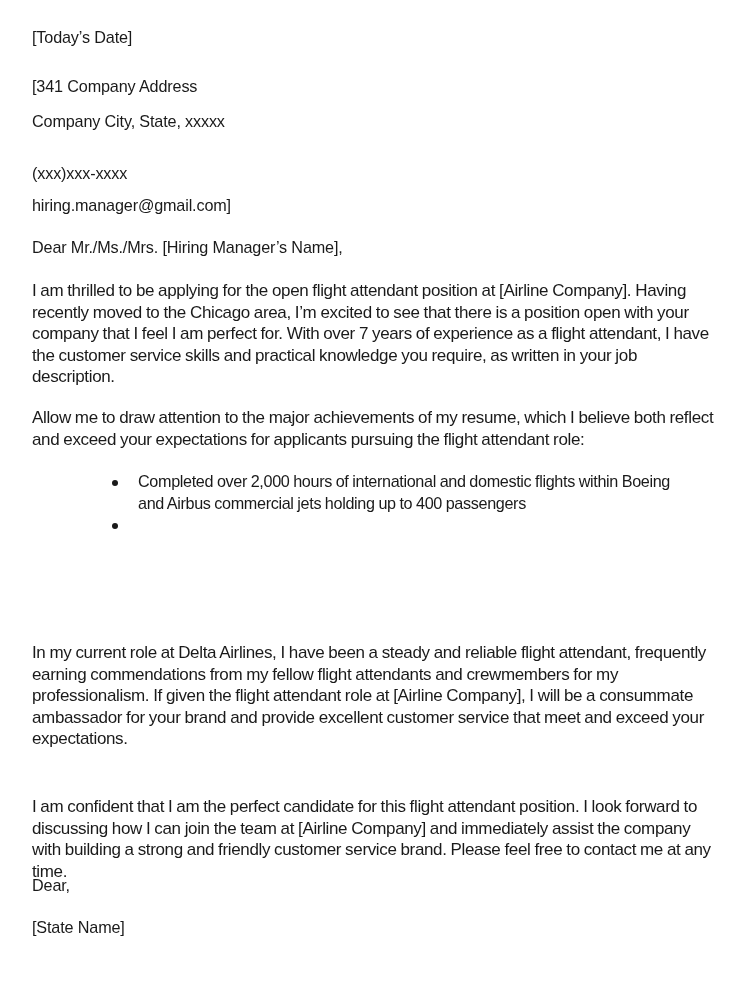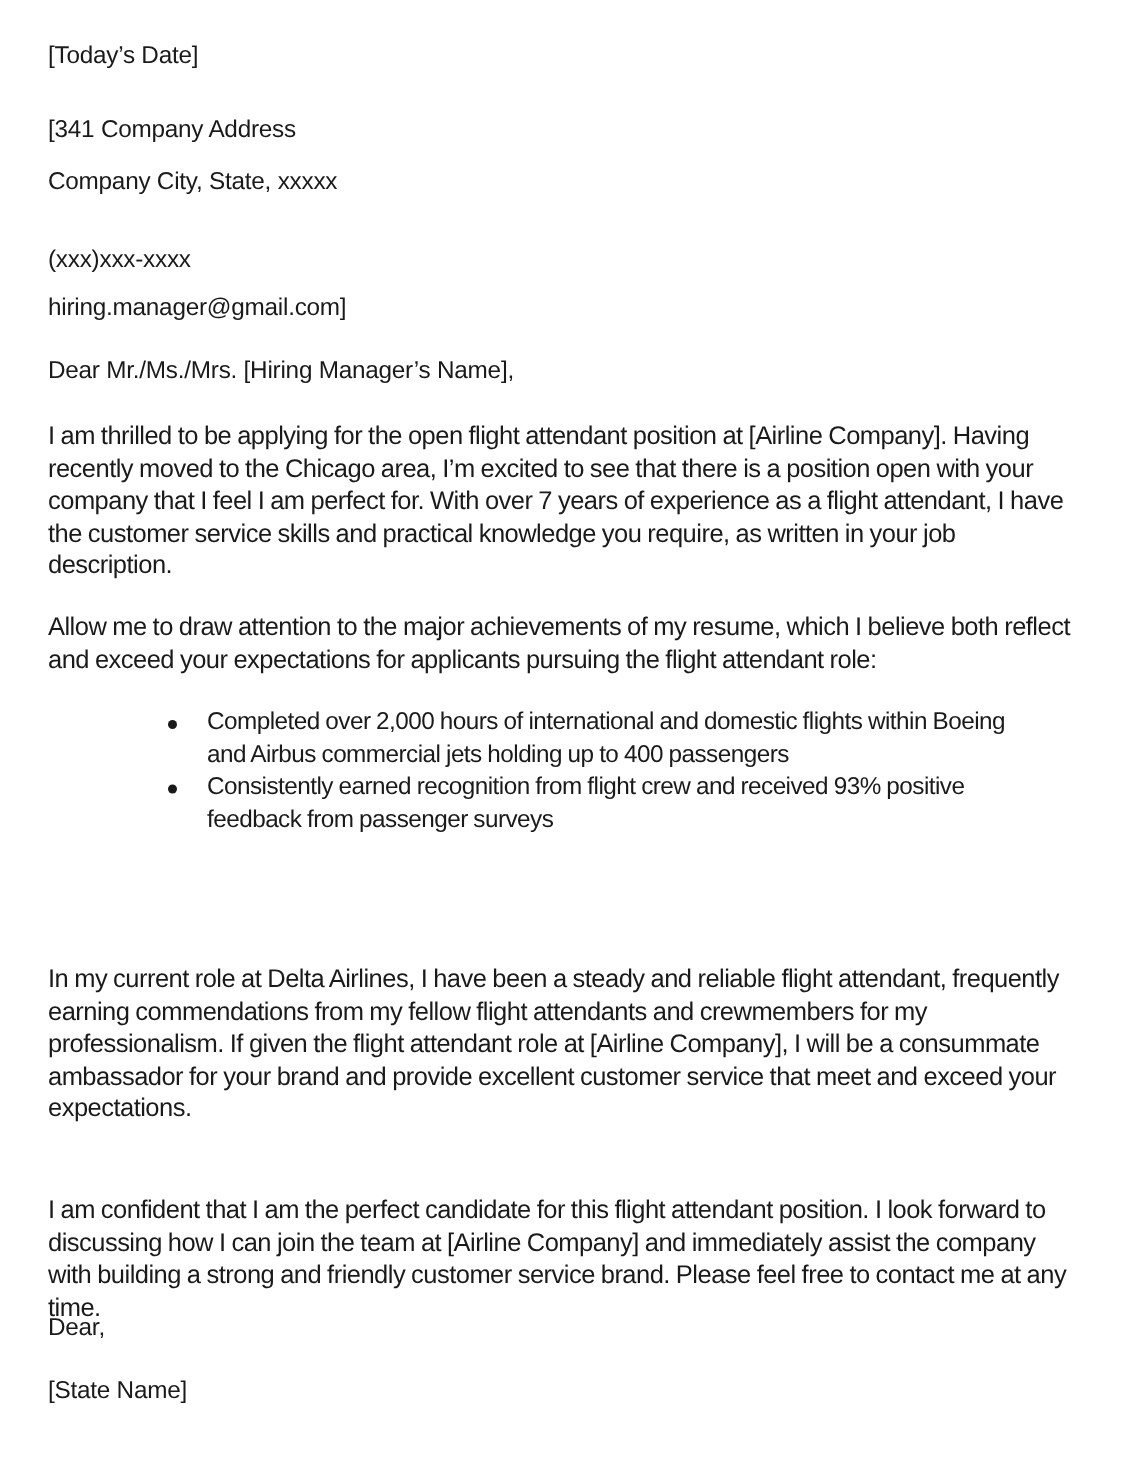--- a/index.html
+++ b/index.html
@@ -44,21 +44,20 @@
   <p class="para" style="top:280px">I am thrilled to be applying for the open flight attendant position at [Airline Company]. Having recently moved to the Chicago area, I’m excited to see that there is a position open with your company that I feel I am perfect for. With over 7 years of experience as a flight attendant, I have the customer service skills and practical knowledge you require, as written in your job description.</p>
   <p class="para" style="top:407px">Allow me to draw attention to the major achievements of my resume, which I believe both reflect and exceed your expectations for applicants pursuing the flight attendant role:</p>
 
   <ul class="bullets">
     <li>
       <span class="dot"></span>
       <span>Completed over 2,000 hours of international and domestic flights within Boeing and Airbus commercial jets holding up to 400 passengers</span>
     </li>
     <li>
       <span class="dot"></span>
-      <span>Consistently earned recognition from flight crew and received 93% positive feedback from passenger surveys</span>
     </li>
   </ul>
 
   <p class="para" style="top:642px">In my current role at Delta Airlines, I have been a steady and reliable flight attendant, frequently earning commendations from my fellow flight attendants and crewmembers for my professionalism. If given the flight attendant role at [Airline Company], I will be a consummate ambassador for your brand and provide excellent customer service that meet and exceed your expectations.</p>
   <p class="para" style="top:796px">I am confident that I am the perfect candidate for this flight attendant position. I look forward to discussing how I can join the team at [Airline Company] and immediately assist the company with building a strong and friendly customer service brand. Please feel free to contact me at any time.</p>
 
   <div class="line" style="top:876px">Dear,</div>
   <div class="line" style="top:918px">[State Name]</div>
 </div>
 

